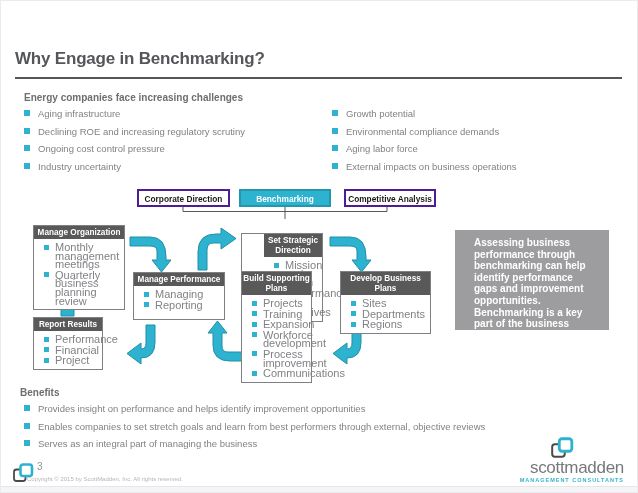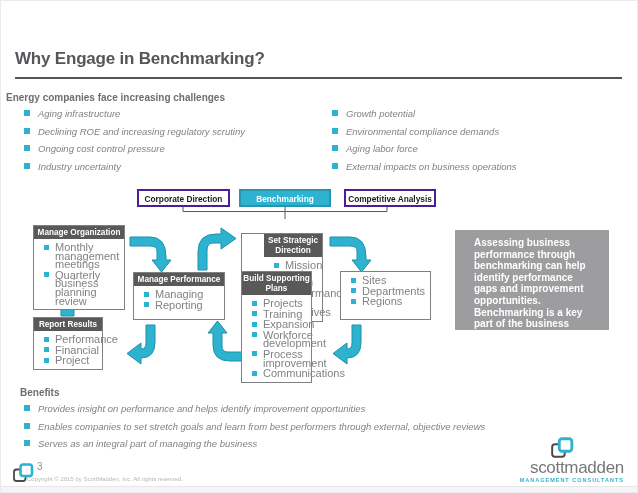--- a/index.html
+++ b/index.html
@@ -13,21 +13,21 @@
     background:#fff; position:relative; width:638px; height:493px; overflow:hidden;
   }
   .frame{position:absolute;inset:0;border:1px solid #ebebee;pointer-events:none;z-index:50;}
   .bottom-strip{position:absolute;left:0;top:486px;width:638px;height:7px;background:#f5f5f7;border-top:1px solid #e6e6e9;}
 
   .slide-title{position:absolute;left:15px;top:49px;font-size:17px;font-weight:bold;color:var(--title-gray);letter-spacing:-0.2px;}
   .title-rule{position:absolute;left:15px;top:77px;width:607px;height:2px;background:var(--title-gray);}
 
   .sec-heading{position:absolute;font-size:10px;font-weight:bold;color:#6d6e71;}
   .bullet-list{position:absolute;list-style:none;}
-  .bullet-list li{position:relative;padding-left:16px;margin-bottom:6.5px;font-size:9.5px;line-height:11px;color:var(--text-gray);font-style:italic;}
+  .bullet-list li{position:relative;padding-left:16px;margin-bottom:6.5px;font-size:9.5px;line-height:11px;color:var(--text-gray);}
   .bullet-list li::before{content:"";position:absolute;left:2px;top:2px;width:6px;height:6px;background:var(--teal);}
 
   
   .top-box{position:absolute;top:189px;height:18px;border:2px solid #4c1d95;background:#fff;
     font-size:8.3px;font-weight:bold;color:#1a1a1a;text-align:center;line-height:16px;white-space:nowrap;}
   .top-box.accent{background:var(--teal);border-color:#2596ad;color:#fff;}
 
   
   .pbox{position:absolute;border:1px solid #7f8083;background:#fff;}
   .pbox-header{background:var(--hdr-gray);color:#fff;font-size:8.2px;font-weight:bold;text-align:center;line-height:10px;padding:1.5px 1px;}
@@ -50,21 +50,21 @@
   .logo-tag{position:absolute;left:498px;top:477px;width:126px;text-align:right;font-size:5.5px;letter-spacing:1px;color:#35b4cb;font-weight:bold;}
 </style>
 </head>
 <body>
 
 <div class="frame"></div>
 
 <h1 class="slide-title">Why Engage in Benchmarking?</h1>
 <div class="title-rule"></div>
 
-<div class="sec-heading" style="left:6px;top:92px;">Energy companies face increasing challenges</div>
+<div class="sec-heading" style="left:24px;top:92px;">Energy companies face increasing challenges</div>
 <ul class="bullet-list" style="left:22px;top:108px;width:290px;">
   <li>Aging infrastructure</li>
   <li>Declining ROE and increasing regulatory scrutiny</li>
   <li>Ongoing cost control pressure</li>
   <li>Industry uncertainty</li>
 </ul>
 <ul class="bullet-list" style="left:330px;top:108px;width:290px;">
   <li>Growth potential</li>
   <li>Environmental compliance demands</li>
   <li>Aging labor force</li>
@@ -117,20 +117,21 @@
     <li>Projects</li>
     <li>Training</li>
     <li>Expansion</li>
     <li>Workforce development</li>
     <li>Process improvement</li>
     <li>Communications</li>
   </ul>
 </div>
 
 <div class="pbox" style="left:340px;top:271px;width:91px;min-height:49px;">
+  <div class="pbox-header">Develop Business Plans</div>
   <ul class="pbox-body">
     <li>Sites</li>
     <li>Departments</li>
     <li>Regions</li>
   </ul>
 </div>
 
 <div class="pbox" style="left:33px;top:317px;width:70px;min-height:48px;">
   <div class="pbox-header">Report Results</div>
   <ul class="pbox-body">

